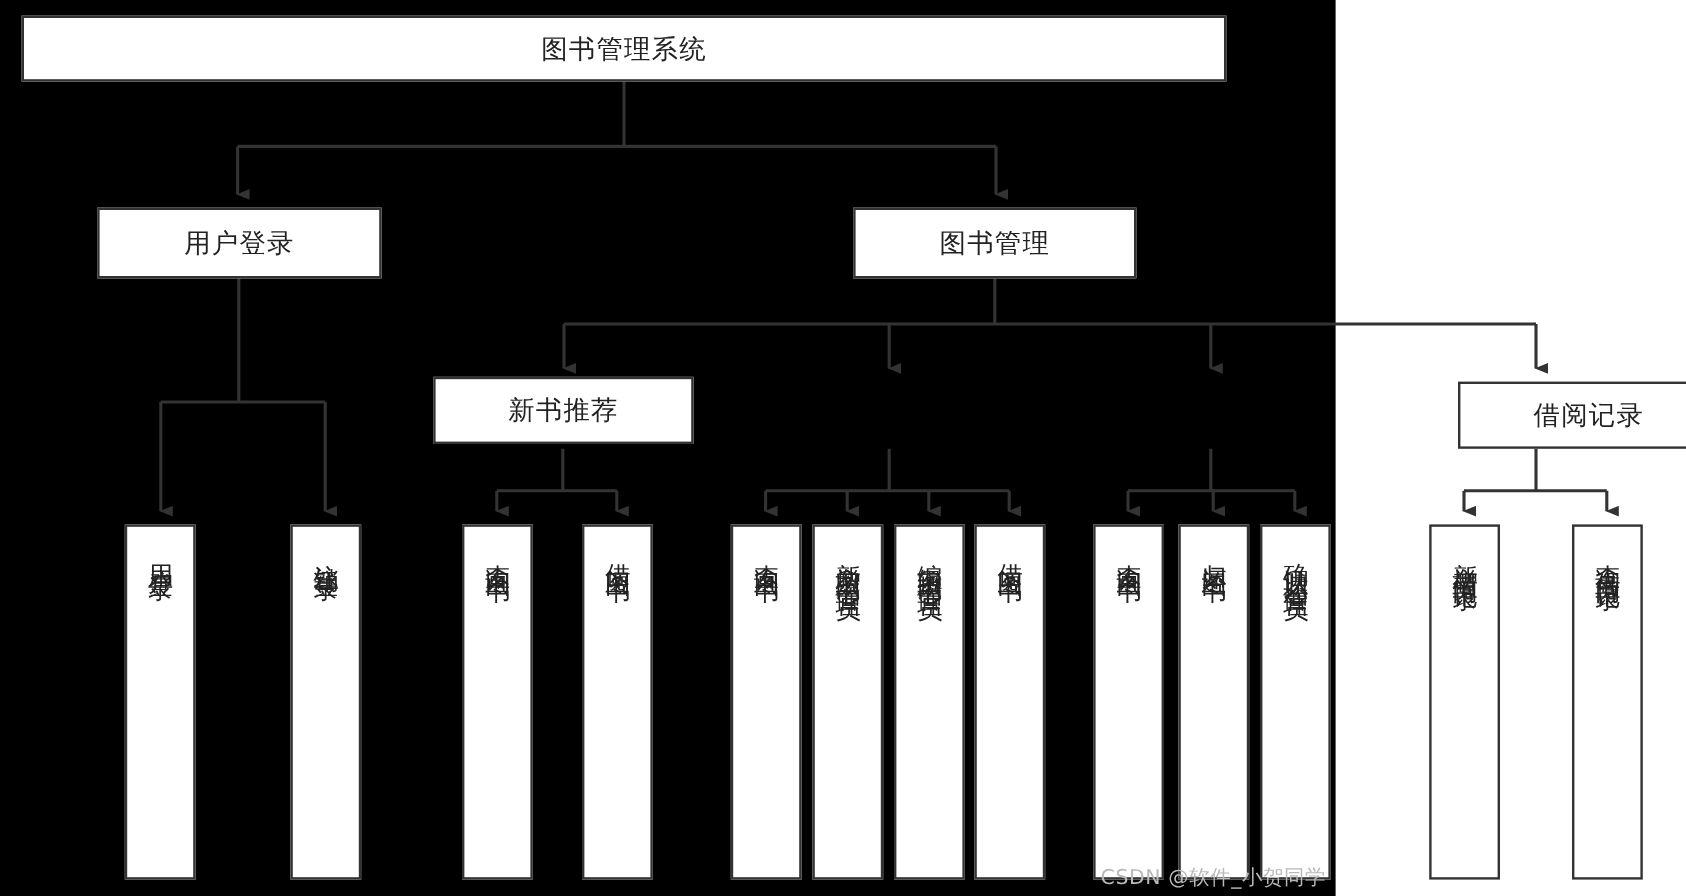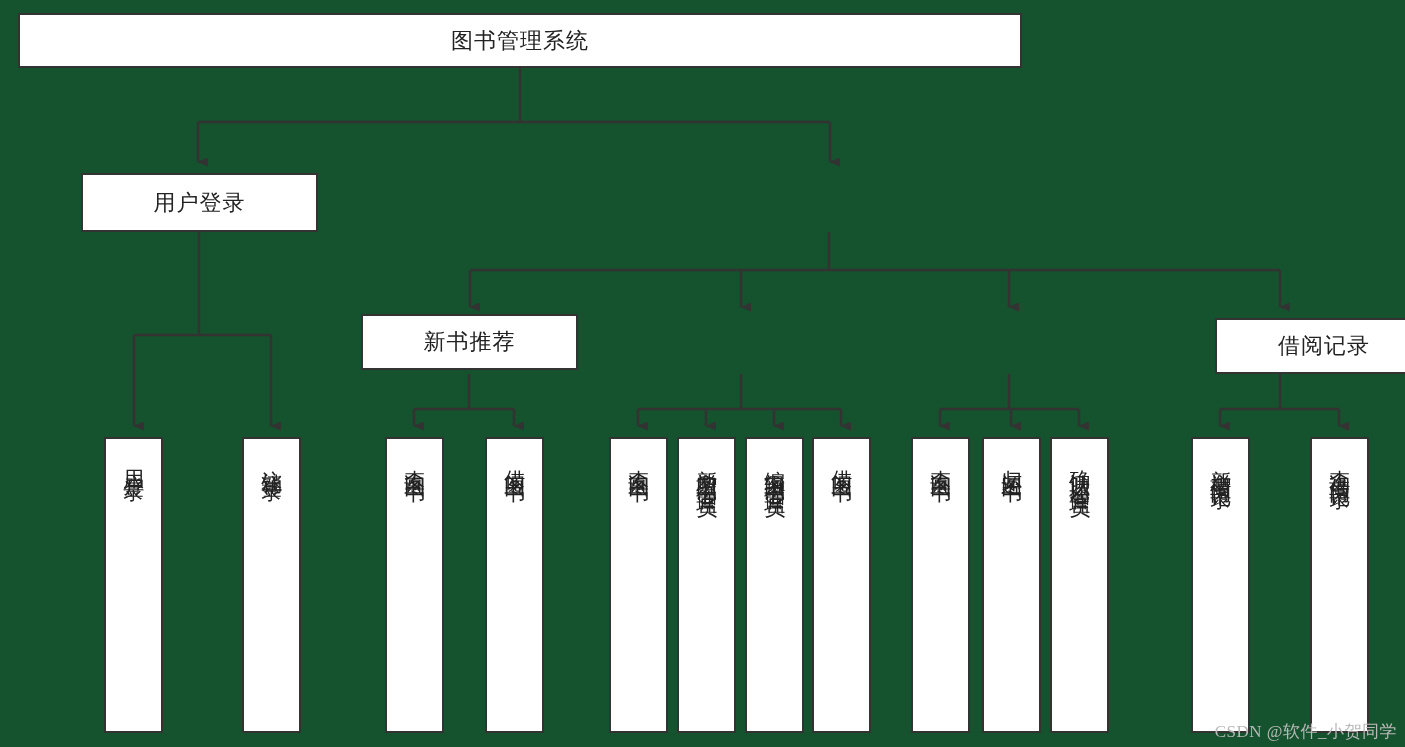--- a/index.html
+++ b/index.html
@@ -1,28 +1,28 @@
 <!DOCTYPE html>
 <html><head>
 <meta charset="utf-8">
 <style>
   html,body{margin:0;padding:0;background:#ffffff;}
   body{width:1405px;height:747px;overflow:hidden;
        font-family:"DejaVu Sans","Liberation Sans",sans-serif;}
-  #diagram-root{position:relative;width:1405px;height:747px;background:#14532d;}
+  #diagram-root{position:relative;width:1113px;height:747px;background:#000000;}
   svg#wires{position:absolute;left:0;top:0;width:1405px;height:747px;}
   .node{position:absolute;box-sizing:border-box;background:#ffffff;
         border:2.5px solid #333333;display:flex;align-items:center;
         justify-content:center;color:#222222;}
   .node.h{font-size:22px;letter-spacing:1px;}
   .node.leaf{writing-mode:vertical-rl;text-orientation:upright;
              padding-top:14px;justify-content:flex-start;font-size:21px;
              letter-spacing:4px;line-height:1.08;}
   .wm{position:absolute;right:8px;bottom:4px;font-size:17px;color:#b9b9b9;
-      white-space:nowrap;letter-spacing:.5px;font-family:Liberation Serif, serif;}
+      white-space:nowrap;letter-spacing:.5px;}
 </style>
 </head>
 <body>
 
 <div id="diagram-root">
 
   <svg id="wires" viewBox="0 0 1405 747" xmlns="http://www.w3.org/2000/svg">
     <defs>
       <marker id="arw" markerWidth="9" markerHeight="11" refX="4.5" refY="10" orient="auto" markerUnits="userSpaceOnUse">
         <path d="M0,0 L9,0 L4.5,11 Z" fill="#333333"></path>
@@ -68,20 +68,21 @@
       <path d="M1280,374 L1280,409"></path>
       <path d="M1220,409 L1339,409"></path>
       <path d="M1220,409 L1220,426" marker-end="url(#arw)"></path>
       <path d="M1339,409 L1339,426" marker-end="url(#arw)"></path>
     </g>
   </svg>
 
   <div class="node h" id="root-node" style="left: 18px; top: 13px; width: 1004px; height: 55px;">图书管理系统</div>
 
   <div class="node h" style="left: 81px; top: 173px; width: 237px; height: 59px;">用户登录</div>
+  <div class="node h" style="left: 711px; top: 173px; width: 236px; height: 59px;">图书管理</div>
 
   <div class="node h" style="left: 361px; top: 314px; width: 217px; height: 56px;">新书推荐</div>
   <div class="node h" style="left: 1171px; top: 318px; width: 218px; height: 56px; margin-left: 44px;">借阅记录</div>
 
   <div class="node leaf" style="left: 104px; top: 437px; width: 59px; height: 296px;">用户登录</div>
   <div class="node leaf" style="left: 242px; top: 437px; width: 59px; height: 296px;">注销登录</div>
   <div class="node leaf" style="left: 385px; top: 437px; width: 59px; height: 296px;">查询图书</div>
   <div class="node leaf" style="left: 485px; top: 437px; width: 59px; height: 296px;">借阅图书</div>
   <div class="node leaf" style="left: 609px; top: 437px; width: 59px; height: 296px;">查询图书</div>
   <div class="node leaf" style="left: 677px; top: 437px; width: 59px; height: 296px;">新增图书（管理员）</div>

